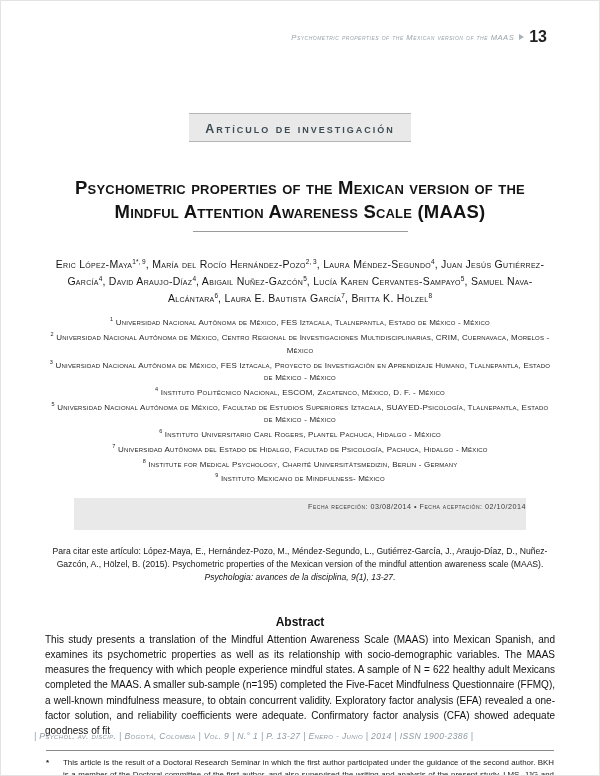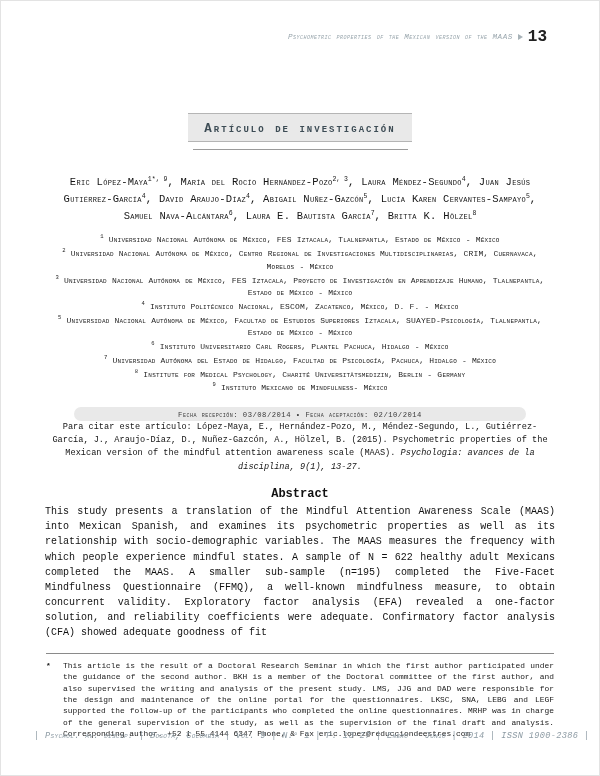--- a/index.html
+++ b/index.html
@@ -1,21 +1,21 @@
 <!DOCTYPE html>
 <html><head>
 <meta charset="utf-8">
 <style>
   html,body{margin:0;padding:0;background:#ffffff;}
   .page{
     position:relative;
     width:600px;height:776px;
     margin:0 auto;
     background:#ffffff;
-    font-family:Liberation Mono, monospace;
+    font-family:Liberation Sans, sans-serif;
     color:#1c1c1c;
     overflow:hidden;
     box-sizing:border-box;
     border:1px solid #e3e3e3;
   }
   
   .running-header{
     position:absolute;top:27px;right:52px;
     display:flex;align-items:center;gap:5px;
     white-space:nowrap;
@@ -76,34 +76,34 @@
   .affiliations{margin:9px auto 0;max-width:505px;text-align:center;}
   .affiliation{
     font-variant:small-caps;
     font-size:8px;line-height:1.62;letter-spacing:.2px;color:#1e1e1e;
   }
   .affiliation sup{font-size:5.5px;}
   
   .dates-bar{
     margin:12px auto 0;width:452px;
     background:#e9e9e9;
-    padding:4px 0 2px;
-    text-align:center;
+    padding:4px 0 19px;
+    text-align:right;
     font-variant:small-caps;
-    font-size:7.2px;letter-spacing:.5px;color:#3a3a3a;border-radius:7px;
+    font-size:7.2px;letter-spacing:.5px;color:#3a3a3a;
   }
   
   .citation{
-    margin:0 auto 0;max-width:498px;
+    margin:15px auto 0;max-width:498px;
     text-align:center;
     font-size:8.6px;line-height:1.55;color:#141414;
   }
   
   .abstract-heading{
-    margin:13px auto 0;text-align:center;
+    margin:30px auto 0;text-align:center;
     font-size:12px;font-weight:bold;color:#111;
   }
   .abstract-text{
     margin:3px auto 0;max-width:510px;
     text-align:justify;
     font-size:10px;line-height:1.52;color:#111;
   }
   
   .footnote{
     margin:12px 45px 0;
@@ -130,20 +130,21 @@
   <div class="running-header">
     <span class="rh-title">Psychometric properties of the Mexican version of the MAAS</span>
     <span class="rh-arrow"></span>
     <span class="rh-page">13</span>
   </div>
 
   <div class="category-box">
     <span>Artículo de investigación</span>
   </div>
 
+  <h1 class="title">Psychometric properties of the Mexican version of the Mindful Attention Awareness Scale (MAAS)</h1>
 
   <div class="title-rule"></div>
 
 
   <p class="authors" id="authors"><span>Eric López-Maya<sup>1*, 9</sup></span>, <span>María del Rocío Hernández-Pozo<sup>2, 3</sup></span>, <span>Laura Méndez-Segundo<sup>4</sup></span>, <span>Juan Jesús Gutiérrez-García<sup>4</sup></span>, <span>David Araujo-Díaz<sup>4</sup></span>, <span>Abigail Nuñez-Gazcón<sup>5</sup></span>, <span>Lucía Karen Cervantes-Sampayo<sup>5</sup></span>, <span>Samuel Nava-Alcántara<sup>6</sup></span>, <span>Laura E. Bautista García<sup>7</sup></span>, <span>Britta K. Hölzel<sup>8</sup></span></p>
 
   <div class="affiliations" id="affiliations">
       <div class="affiliation"><sup>1</sup> Universidad Nacional Autónoma de México, FES Iztacala, Tlalnepantla, Estado de México - México</div>
       <div class="affiliation"><sup>2</sup> Universidad Nacional Autónoma de México, Centro Regional de Investigaciones Multidisciplinarias, CRIM, Cuernavaca, Morelos - México</div>
       <div class="affiliation"><sup>3</sup> Universidad Nacional Autónoma de México, FES Iztacala, Proyecto de Investigación en Aprendizaje Humano, Tlalnepantla, Estado de México - México</div>

